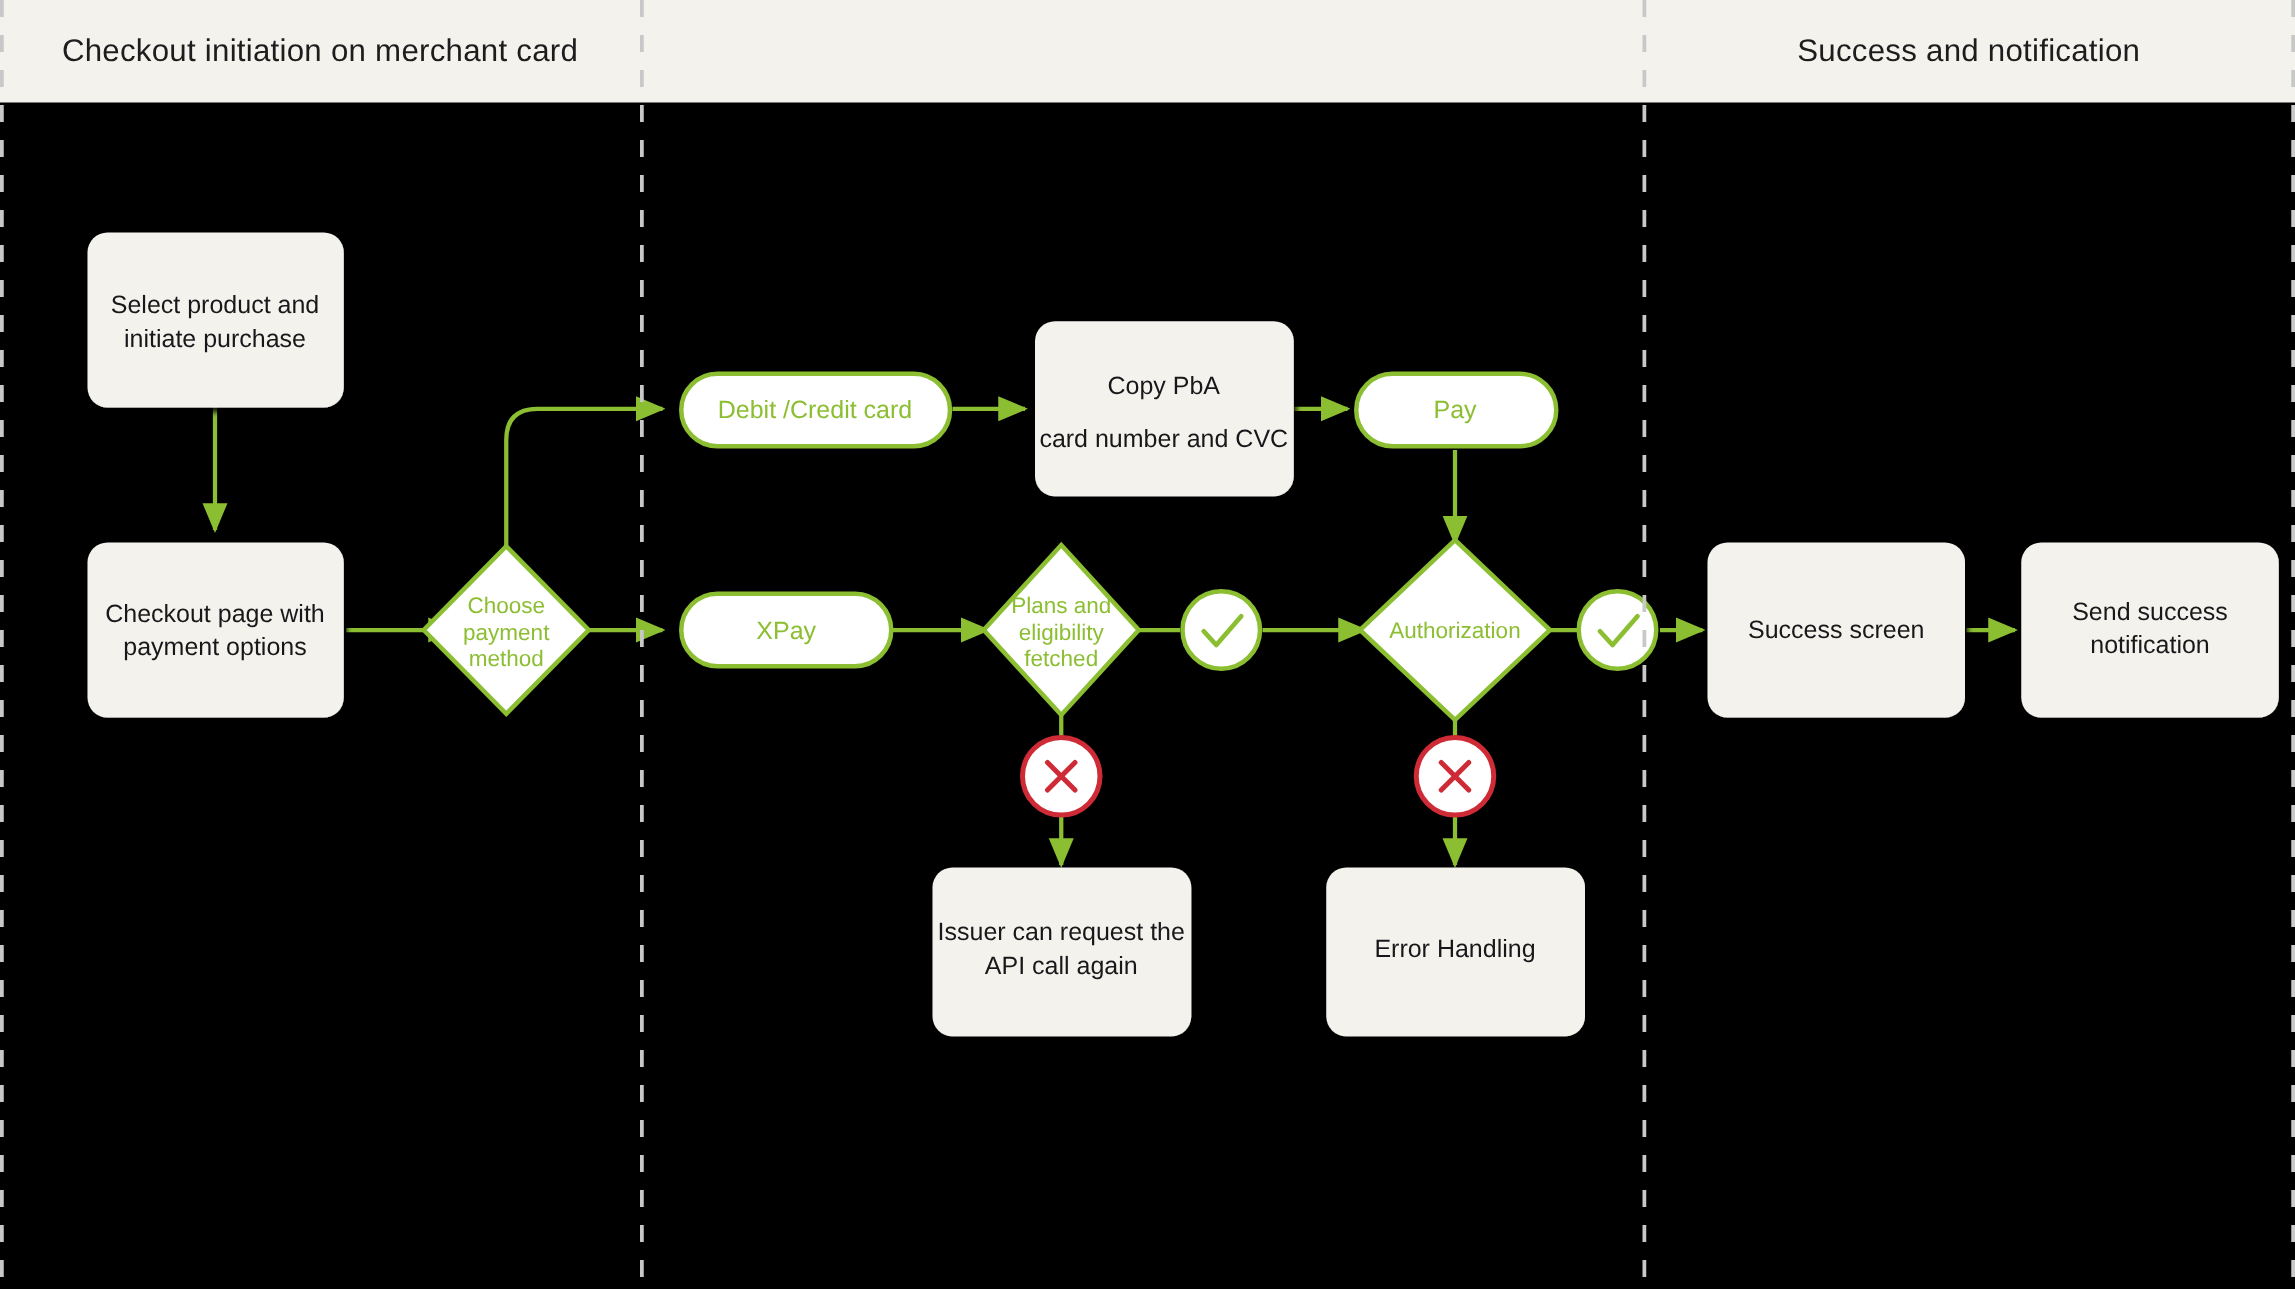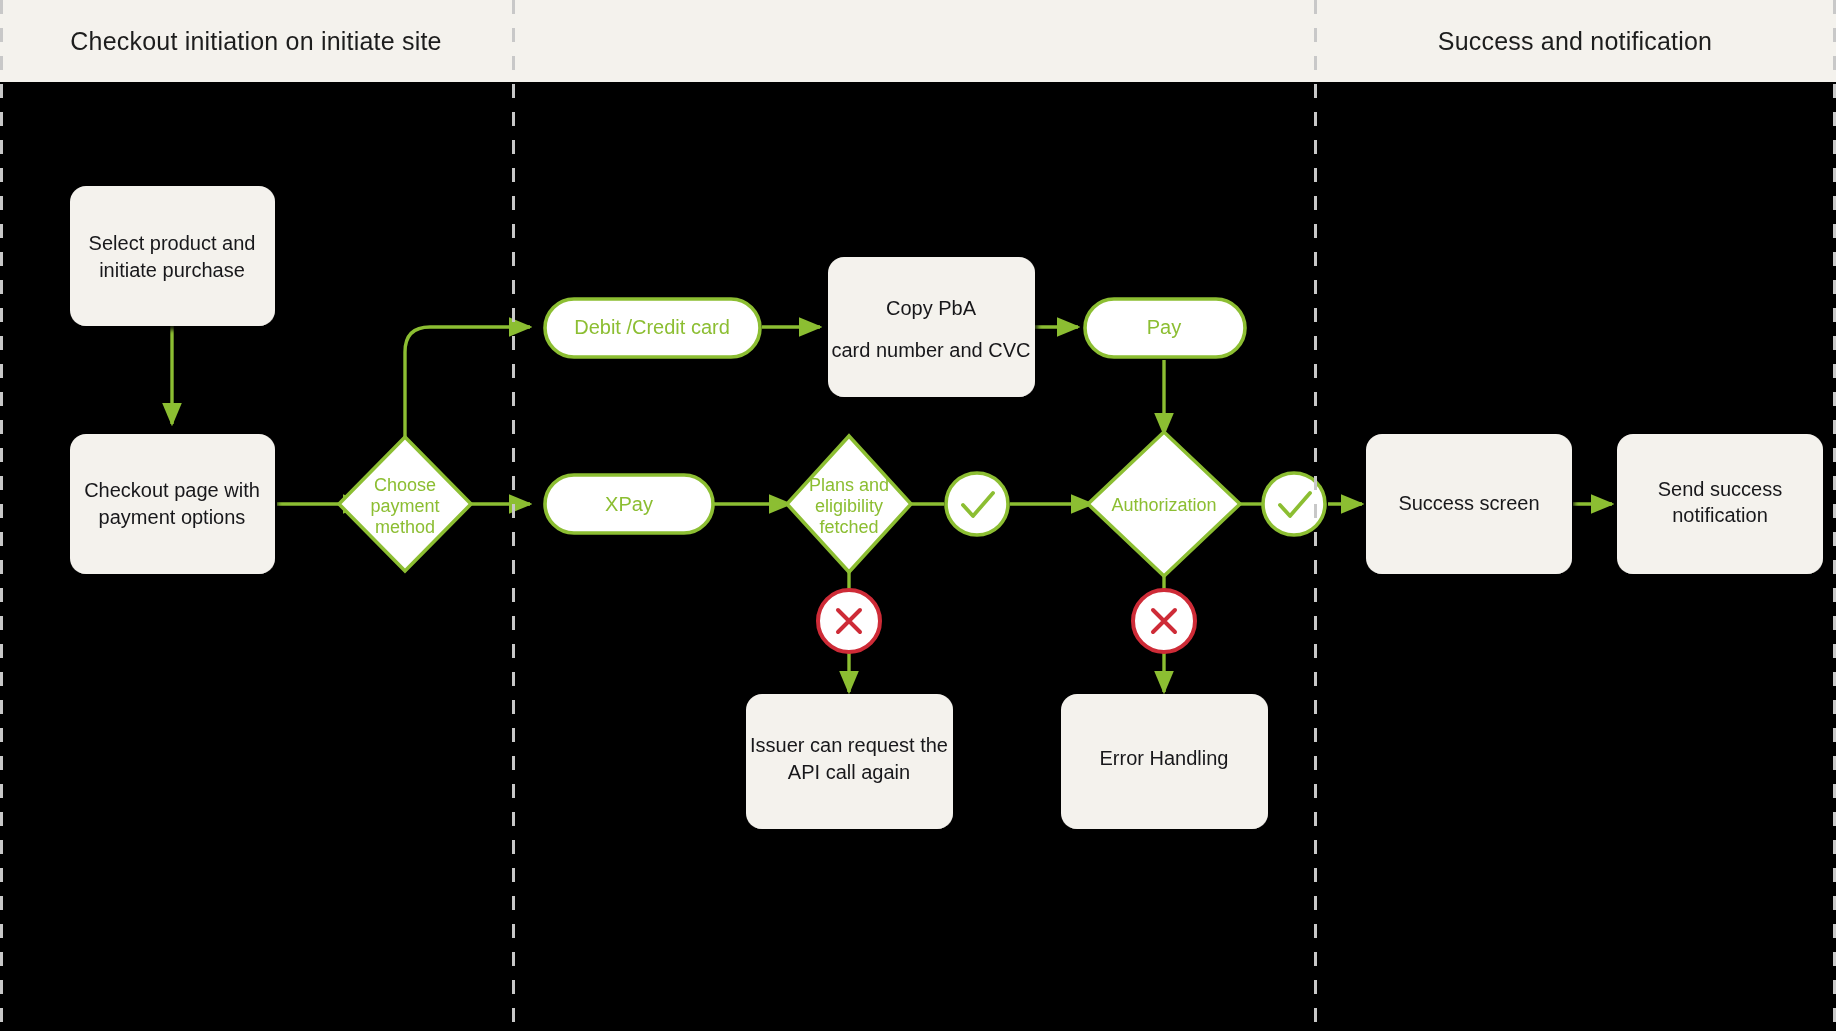--- a/index.html
+++ b/index.html
@@ -78,21 +78,21 @@
   .label-dark  { fill: #18181b; }
   .label-green { fill: #8CBE32; }
   .label-sm    { font-size: 18px; }
 </style>
 </head>
 <body>
 
 <div id="stage">
 
   <div id="lane-header">
-    <div class="lane-title" id="lane-title-0">Checkout initiation on initiate site</div>
+    <div class="lane-title" id="lane-title-0">Checkout initiation on merchant card</div>
     <div class="lane-title" id="lane-title-2">Success and notification</div>
   </div>
 
   <div class="lane-divider" id="lane-divider-left"></div>
   <div class="lane-divider" id="lane-divider-1"></div>
   <div class="lane-divider" id="lane-divider-2"></div>
   <div class="lane-divider" id="lane-divider-right"></div>
 
   <svg id="flow-svg" viewBox="0 0 1836 1031" xmlns="http://www.w3.org/2000/svg">
     <defs>

